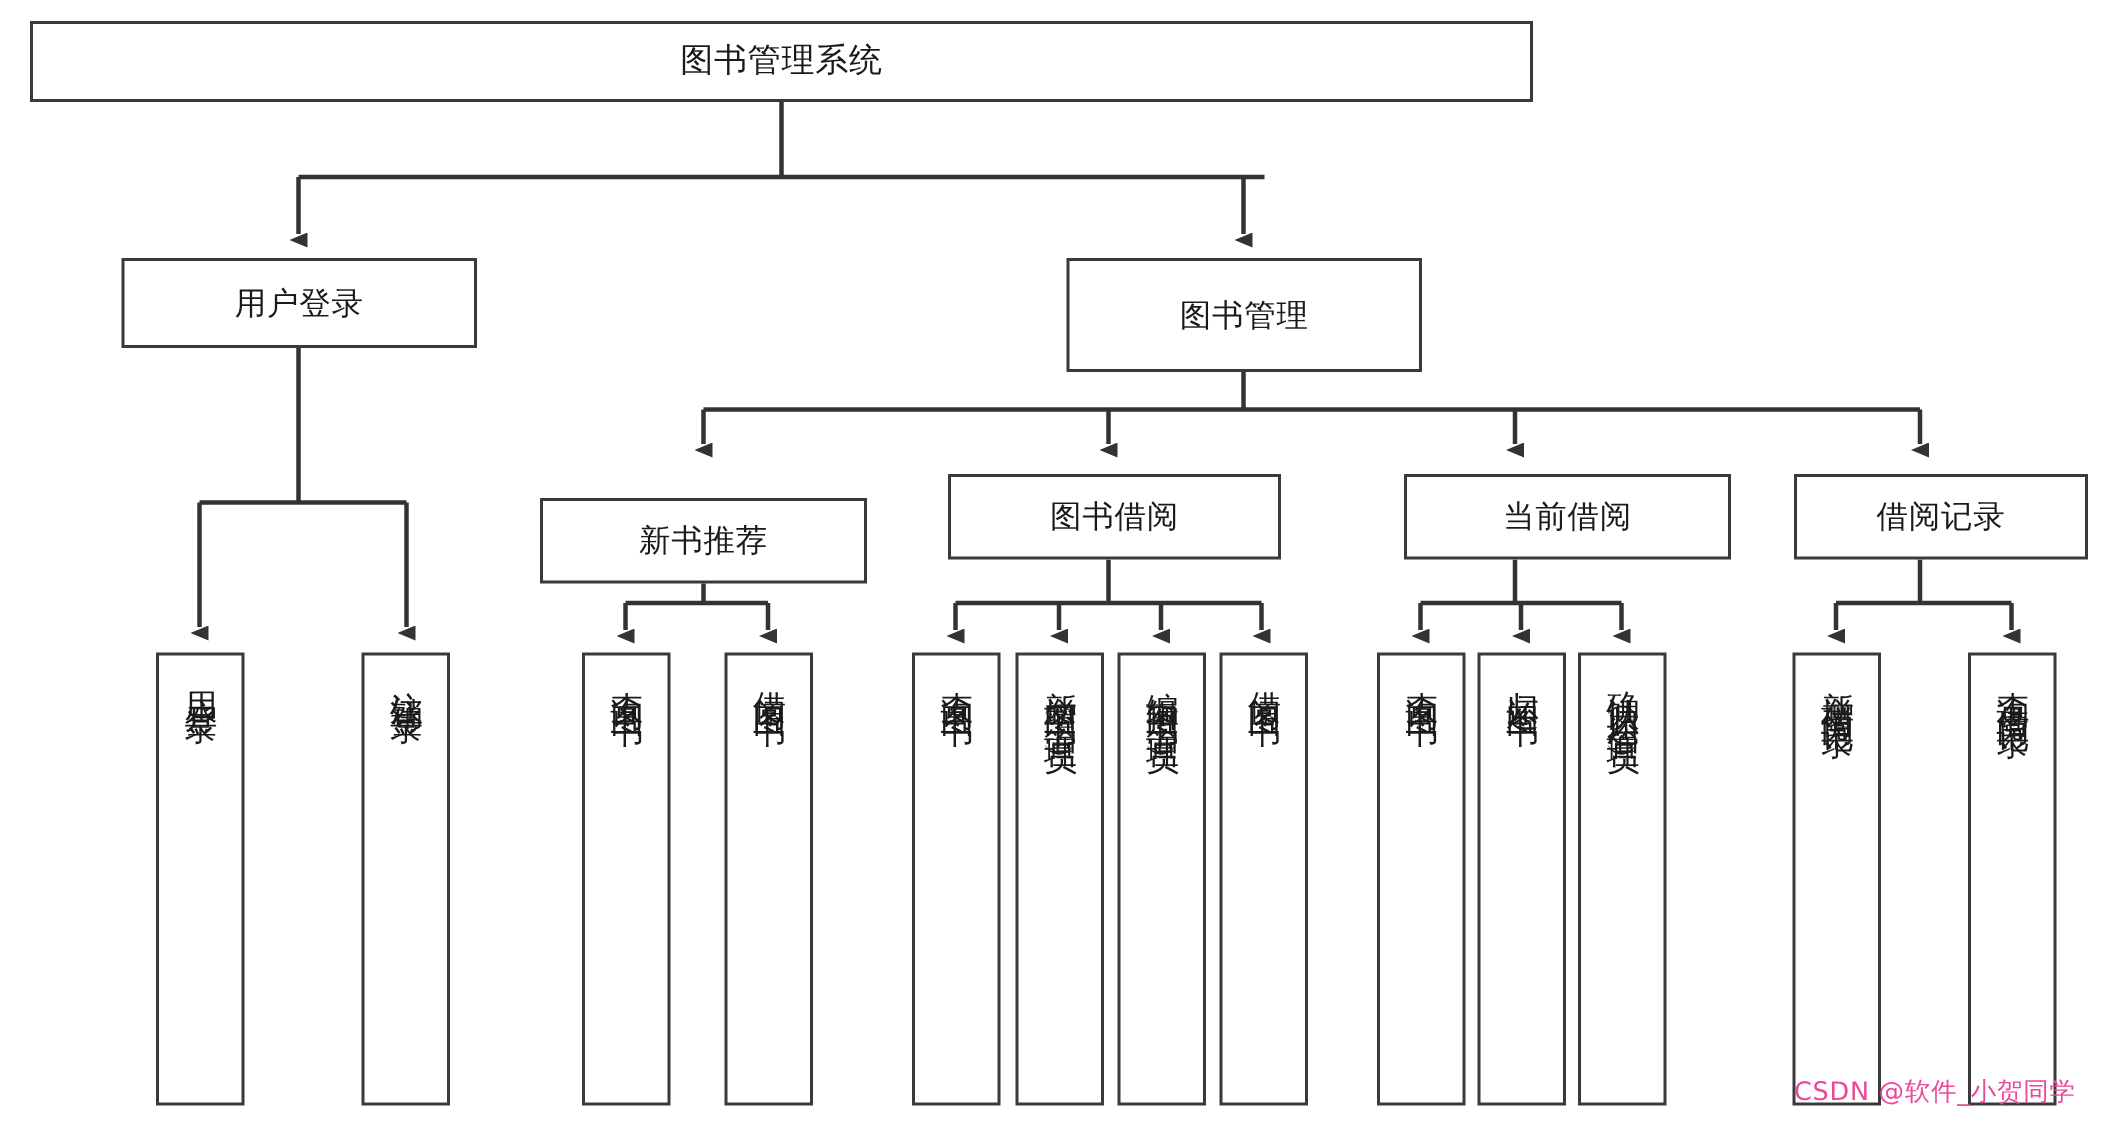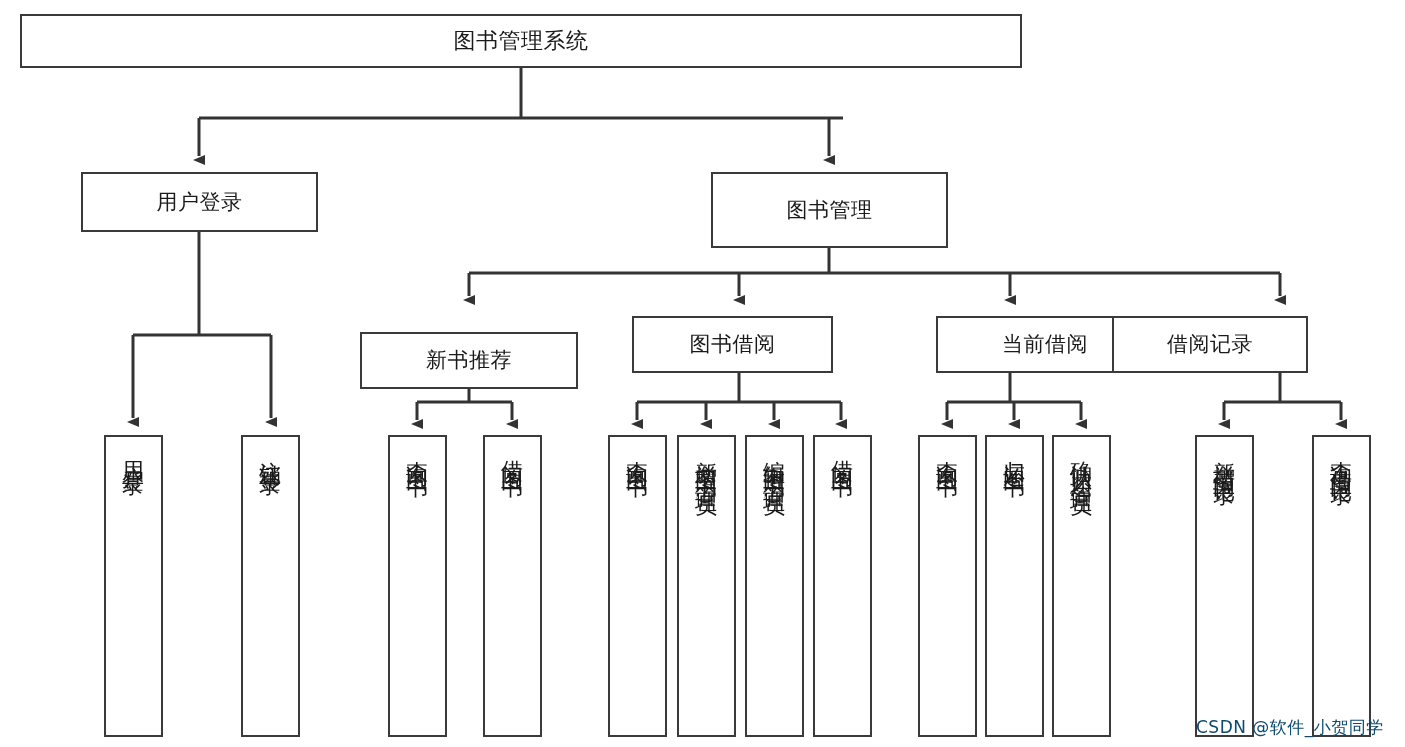--- a/index.html
+++ b/index.html
@@ -58,21 +58,21 @@
     writing-mode: vertical-rl;
     text-orientation: upright;
     font-size: 22px;
     line-height: 1.05;
     letter-spacing: 5px;
     white-space: nowrap;
   }
   .watermark {
     position: absolute;
     font-size: 17px;
-    color: #0c4a6e;
+    color: #ec4899;
     white-space: nowrap;
     letter-spacing: 0.5px;
   }
 </style>
 </head>
 <body>
 
 <div id="canvas">
 
   <svg id="edges" viewBox="0 0 1405 747" xmlns="http://www.w3.org/2000/svg">
@@ -132,27 +132,27 @@
   <div class="node horiz" style="left:81px; top:172px; width:237px; height:60px;">
     <span class="label">用户登录</span>
   </div>
   <div class="node horiz" style="left:711px; top:172px; width:237px; height:76px;">
     <span class="label">图书管理</span>
   </div>
 
   <div class="node horiz" style="left:360px; top:332px; width:218px; height:57px;">
     <span class="label">新书推荐</span>
   </div>
-  <div class="node horiz" style="left:632px; top:316px; width:201px; height:57px;align-items:center;">
+  <div class="node horiz" style="left:632px; top:316px; width:222px; height:57px;align-items:center;">
     <span class="label">图书借阅</span>
   </div>
   <div class="node horiz" style="left:936px; top:316px; width:218px; height:57px;">
     <span class="label">当前借阅</span>
   </div>
-  <div class="node horiz" style="left:1112px; top:316px; width:196px; height:57px;">
+  <div class="node horiz" style="left:1196px; top:316px; width:196px; height:57px;">
     <span class="label">借阅记录</span>
   </div>
 
   <div class="node vert" style="left:104px; top:435px; width:59px; height:302px;">
     <span class="label">用户登录</span>
   </div>
   <div class="node vert" style="left:241px; top:435px; width:59px; height:302px;">
     <span class="label">注销登录</span>
   </div>
 

